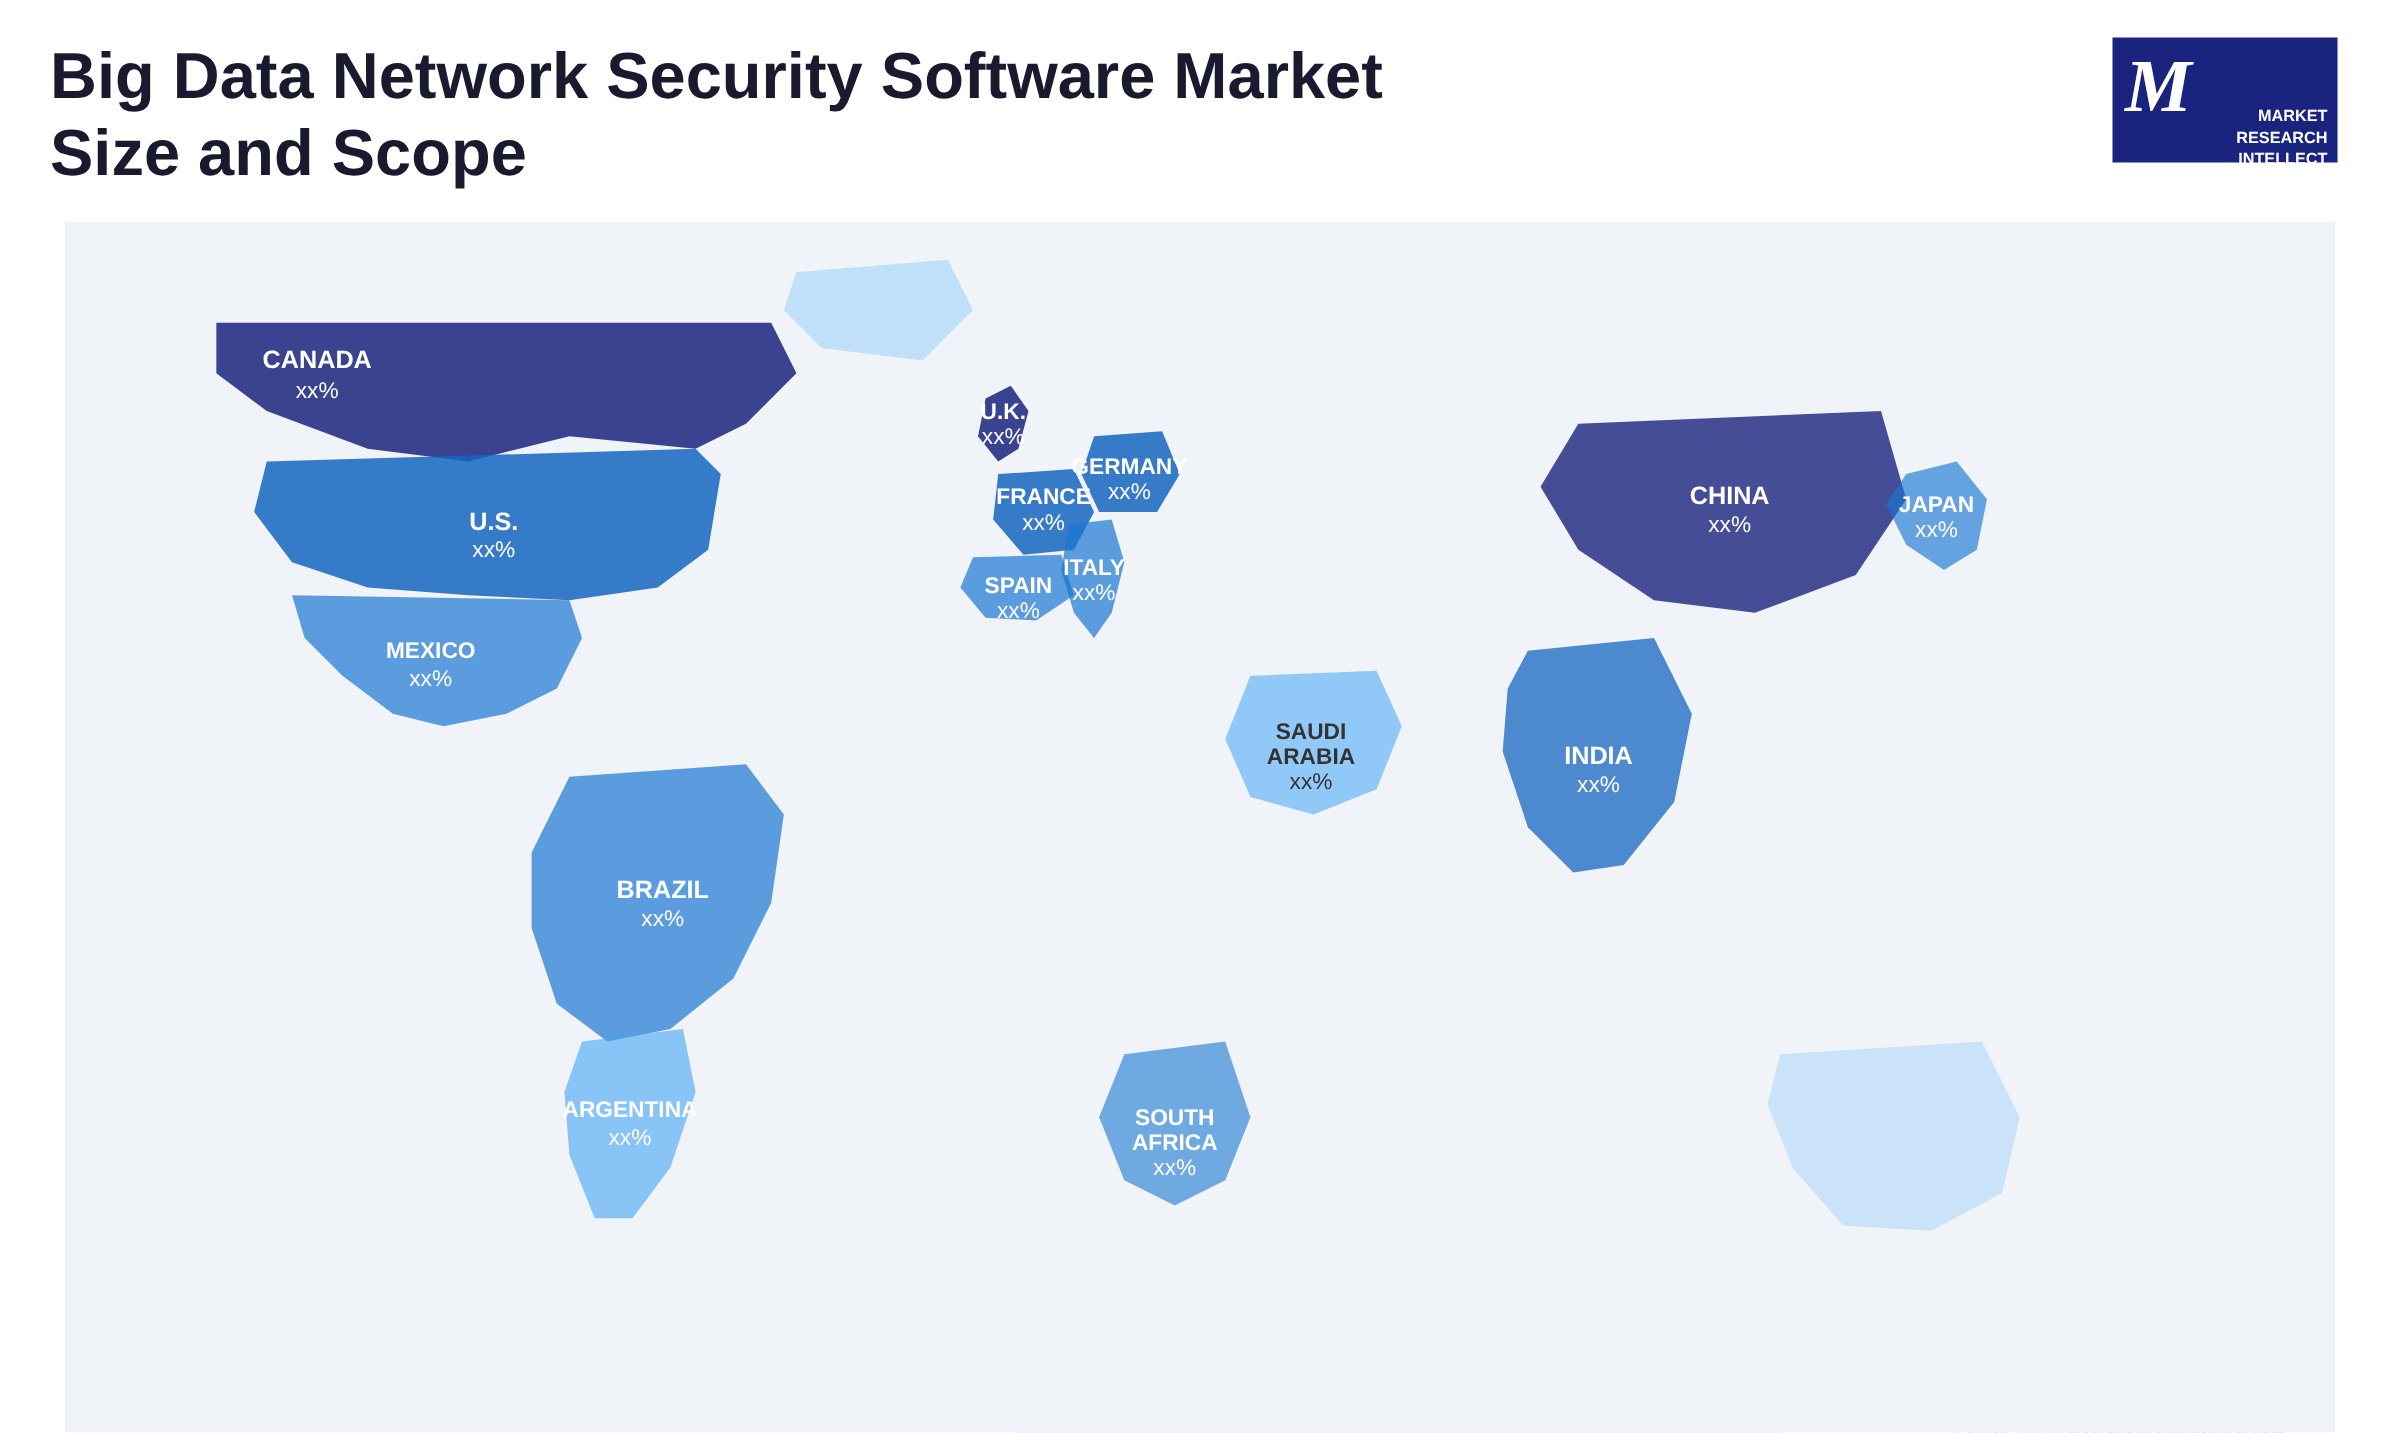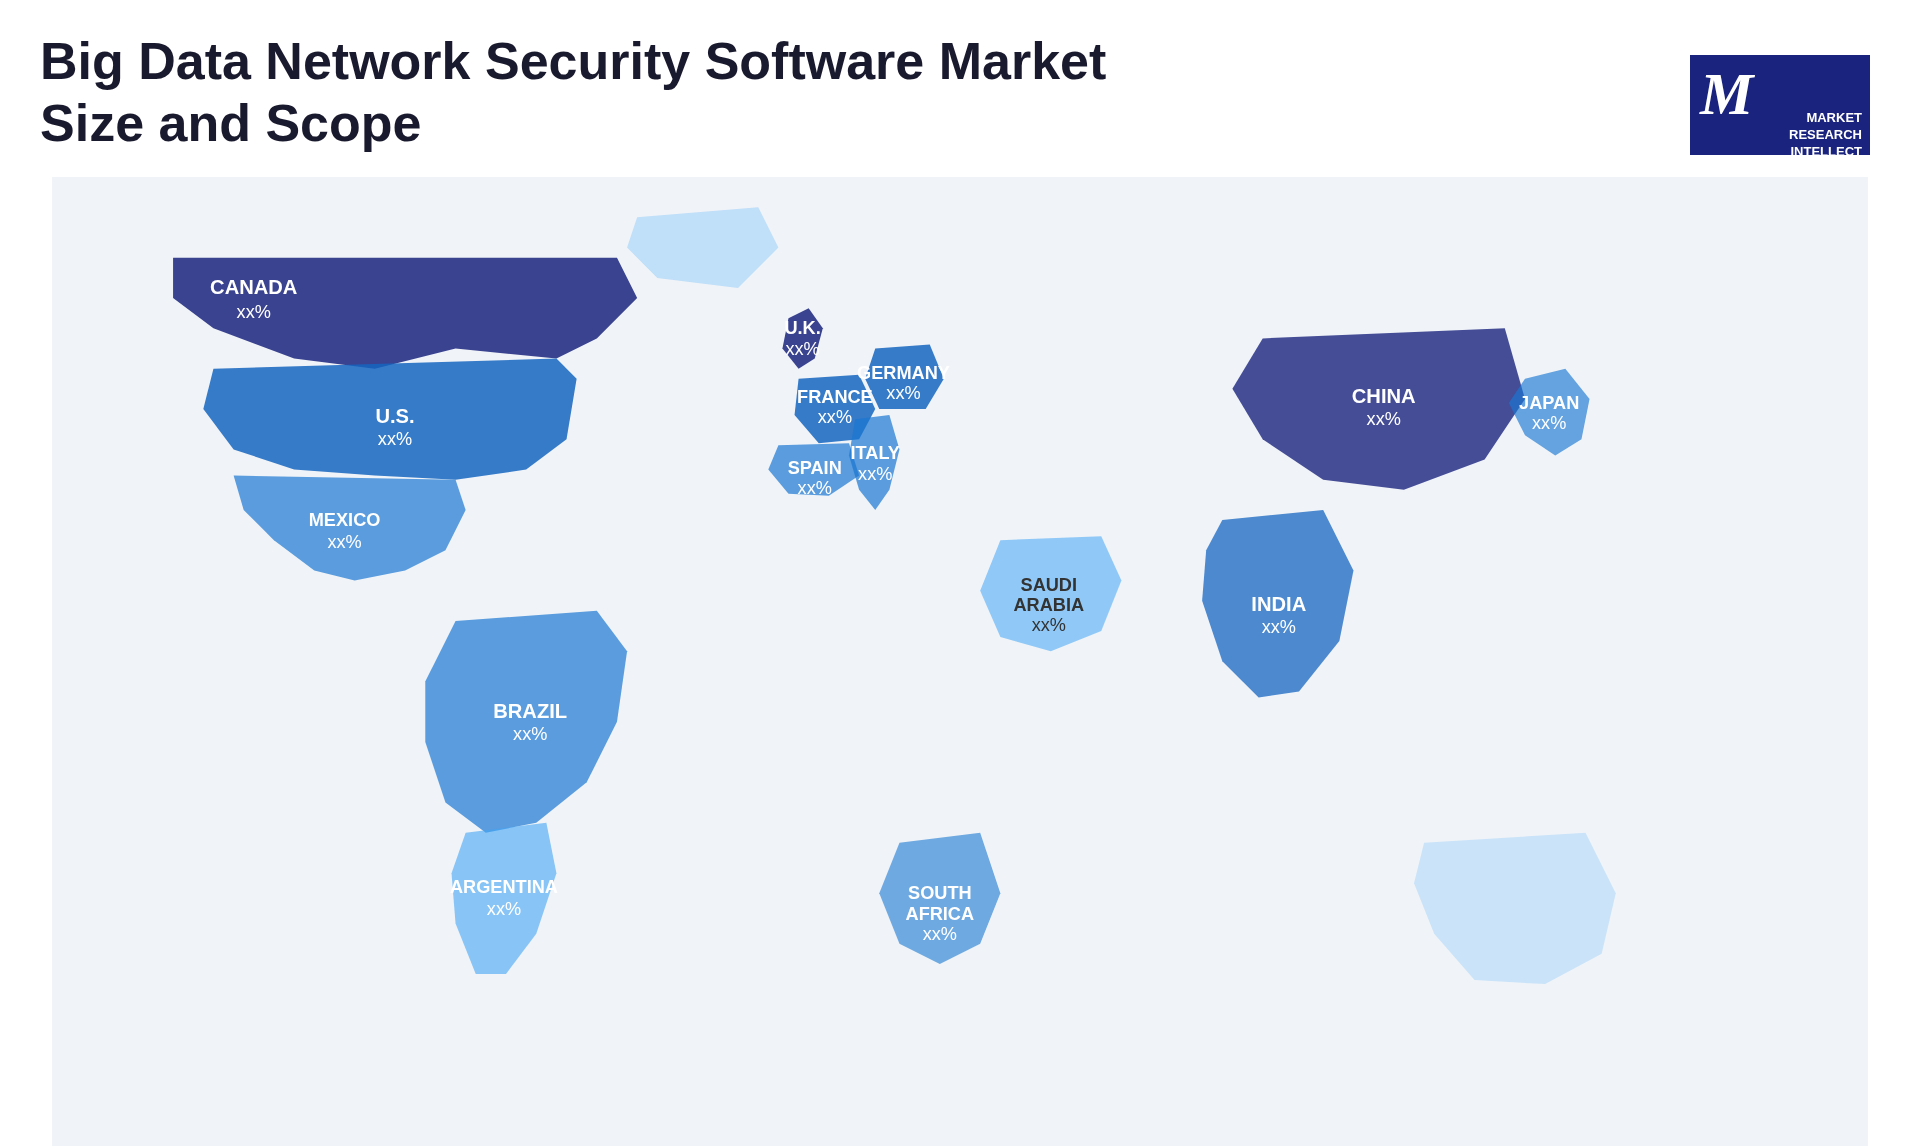--- a/index.html
+++ b/index.html
@@ -9,21 +9,21 @@
       font-family: Arial, sans-serif;
       background: #fff;
       overflow: hidden;
       position: relative;
     }
 
     
     .header {
       display: flex;
       justify-content: space-between;
-      align-items: flex-end;
+      align-items: flex-start;
       padding: 30px 40px 10px 40px;
       gap: 16px;
     }
     .main-title {
       font-size: 52px;
       font-weight: 700;
       color: #1a1a2e;
       max-width: 1100px;
       line-height: 1.2;
     }

